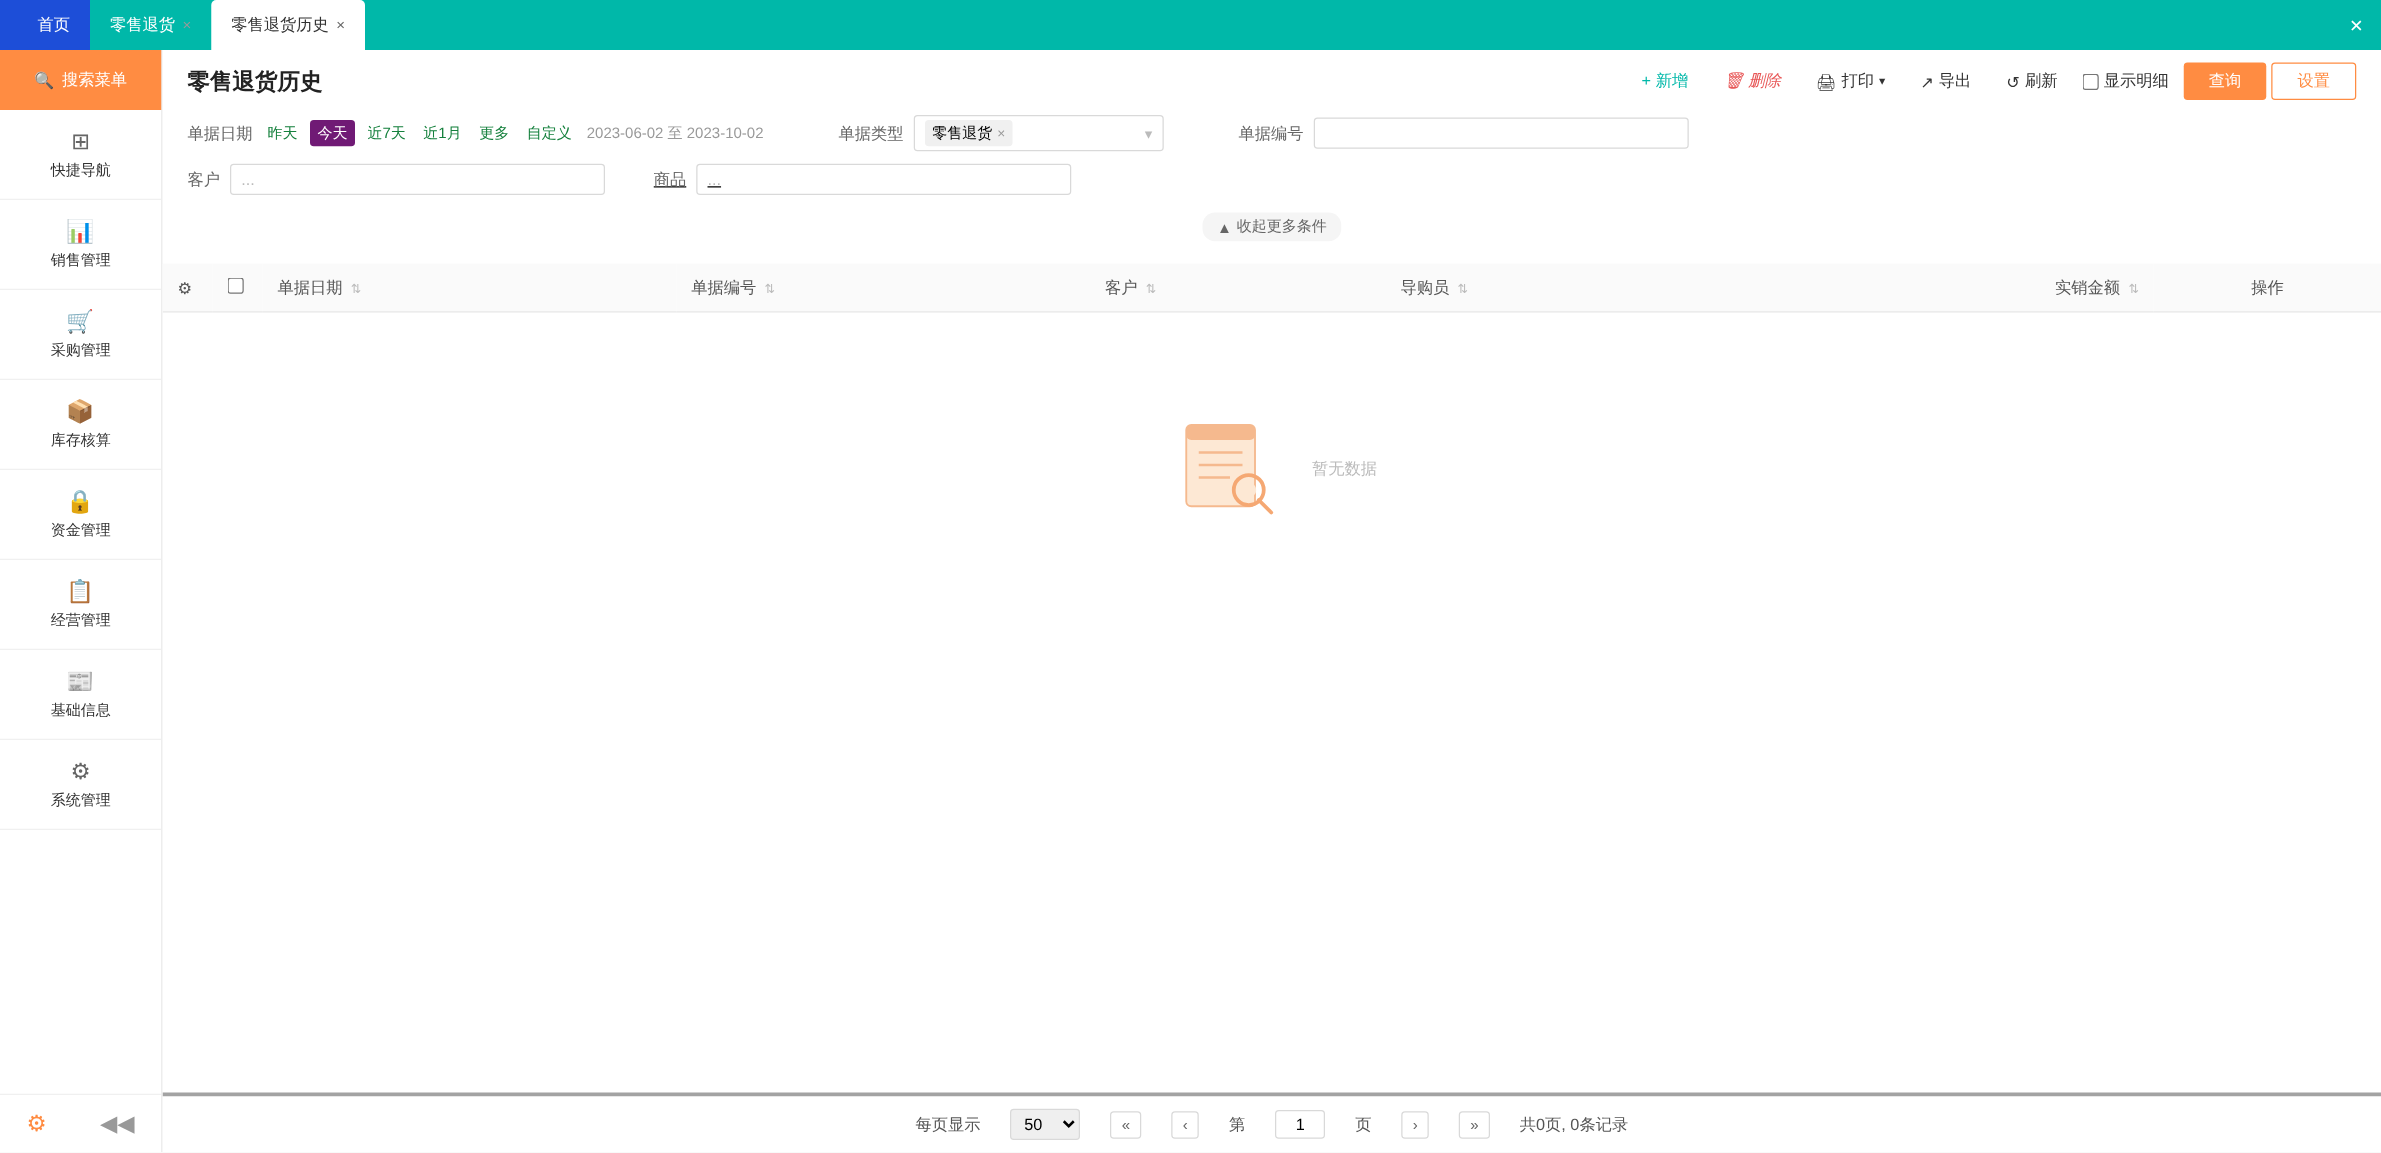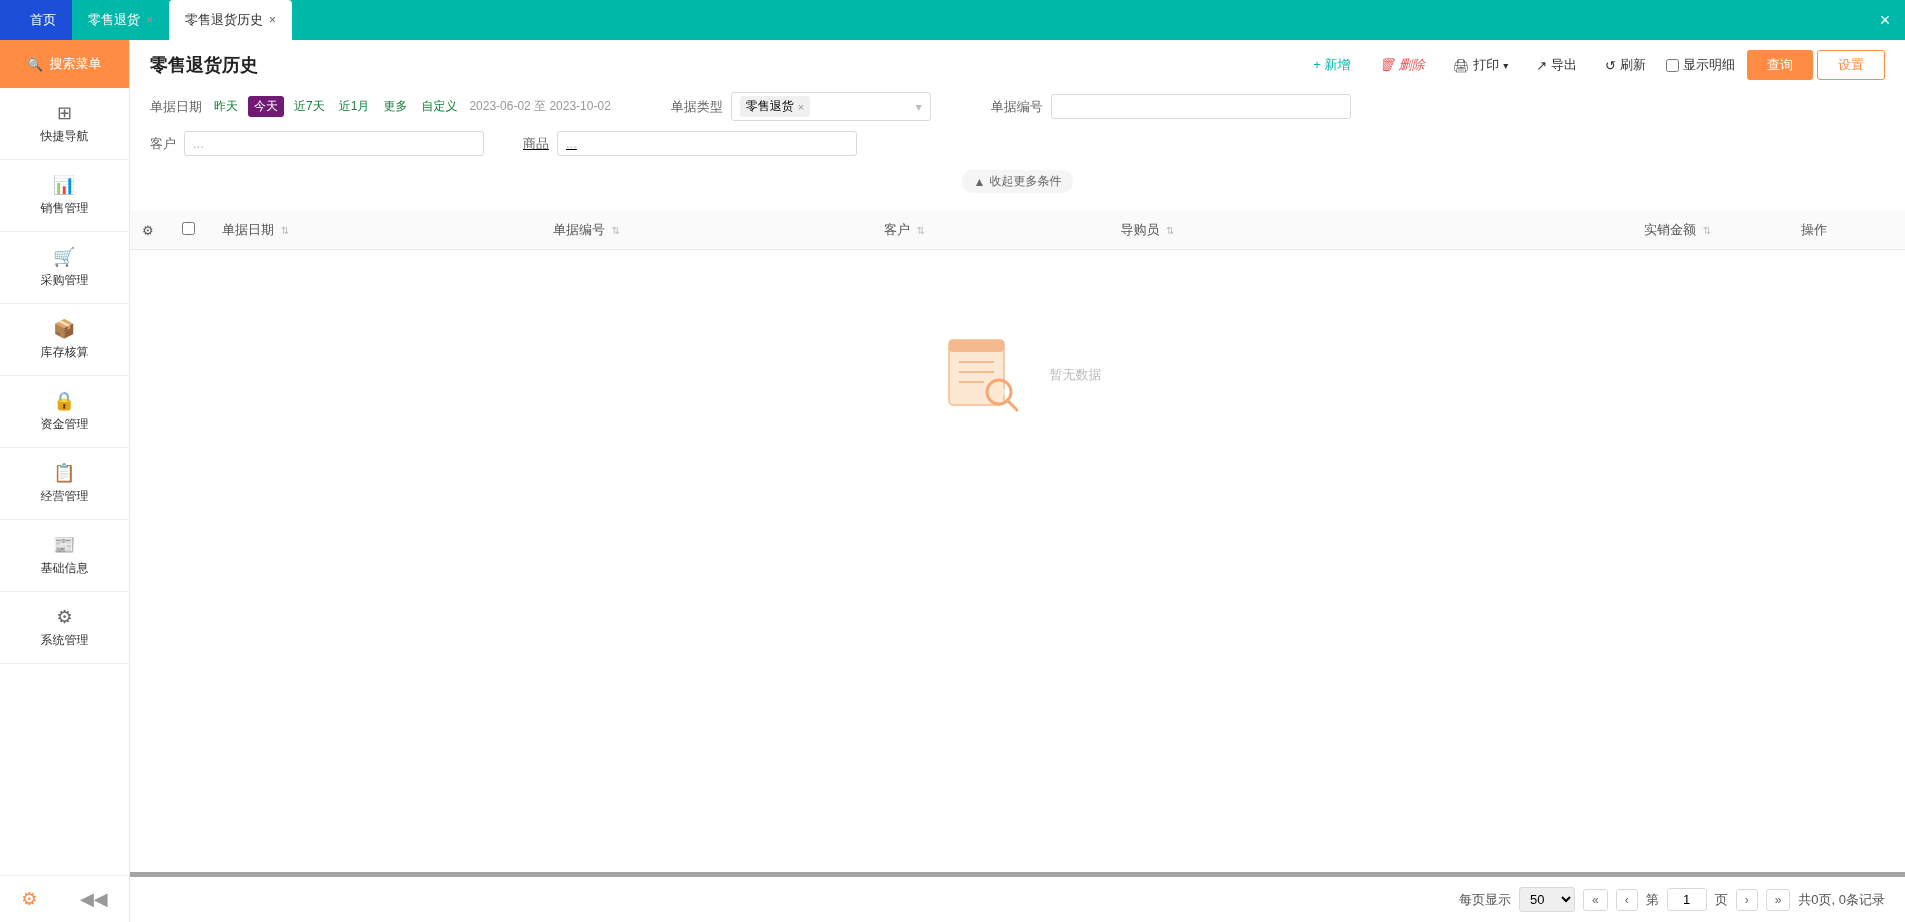--- a/index.html
+++ b/index.html
@@ -321,26 +321,26 @@
       gap: 16px;
     }
     .empty-icon {
       width: 100px;
       height: 90px;
     }
 
     
     .pagination-bar {
       background: #fff;
-      border-top: 5px solid #a3a3a3;
+      border-top: 3px solid #a3a3a3;
       padding: 10px 20px;
       display: flex;
       align-items: center;
-      justify-content: flex-end;
-      gap: 8px;
+      justify-content: center;
+      gap: 24px;
       font-size: 13px;
       color: #555;
       flex-shrink: 0;
     }
     .page-size-select {
       border: 1px solid #d9d9d9;
       border-radius: 3px;
       padding: 3px 6px;
       font-size: 13px;
     }

